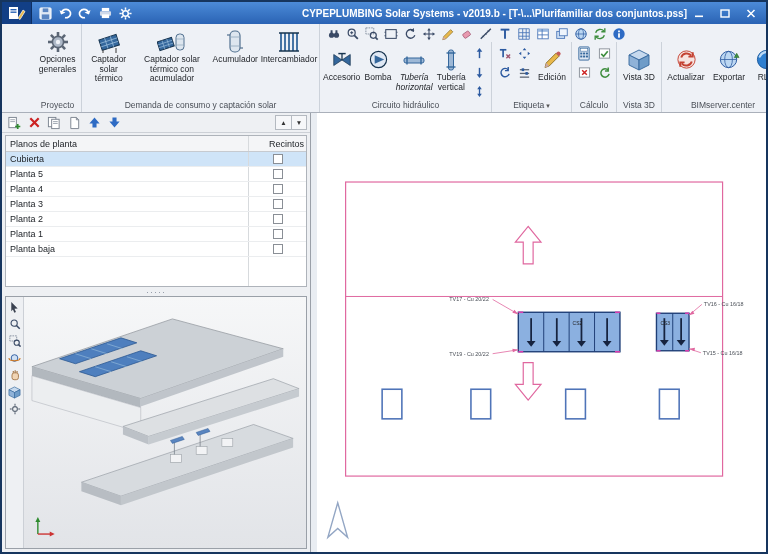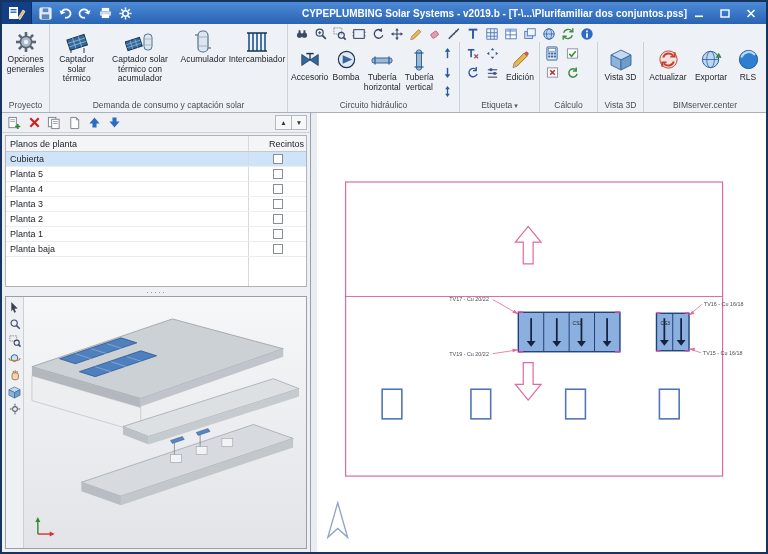--- a/index.html
+++ b/index.html
@@ -155,21 +155,21 @@
       <span class="win-btn">
         <svg width="10" height="9" viewBox="0 0 10 9">
             <path d="M1.5 1 L8.5 8 M8.5 1 L1.5 8" stroke="#fff" stroke-width="1.5"></path>
           </svg>
       </span>
     </div>
   </div>
 
   <div class="ribbon">
 
-    <div class="rgroup" style="width:48px;">
+    <div class="rgroup" style="width:48px;margin-left:32px;">
       <div class="rgroup-body">
         <div class="big-btn" style="width:54px;">
           <span class="bicon">
             <svg width="24" height="24" viewBox="0 0 24 24">
                 <g stroke="#5b6675" stroke-width="2.6">
                   <line x1="12" y1="2" x2="12" y2="6"></line>
                   <line x1="12" y1="18" x2="12" y2="22"></line>
                   <line x1="2" y1="12" x2="6" y2="12"></line>
                   <line x1="18" y1="12" x2="22" y2="12"></line>
                   <line x1="4.9" y1="4.9" x2="7.8" y2="7.8"></line>
@@ -369,21 +369,21 @@
             </div>
             <div class="big-btn" style="width:34px;">
               <span class="bicon">
                 <svg width="21" height="21" viewBox="0 0 22 22">
                     <circle cx="11" cy="11" r="8.5" fill="#dfe8f4" stroke="#17344f" stroke-width="1.2"></circle>
                     <path d="M7 6.5 L17 11 L7 15.5 Z" fill="#34679c"></path>
                   </svg>
               </span>
               <span>Bomba</span>
             </div>
-            <div class="big-btn" style="width:40px;">
+            <div class="big-btn" style="width:40px;font-style:italic;">
               <span class="bicon">
                 <svg width="24" height="18" viewBox="0 0 24 18">
                     <rect x="2" y="7" width="20" height="5" rx="2" fill="#9db8d6" stroke="#34679c"></rect>
                     <line x1="5" y1="5.5" x2="5" y2="13.5" stroke="#34679c" stroke-width="1.4"></line>
                     <line x1="19" y1="5.5" x2="19" y2="13.5" stroke="#34679c" stroke-width="1.4"></line>
                   </svg>
               </span>
               <span>Tubería horizontal</span>
             </div>
             <div class="big-btn" style="width:36px;">

